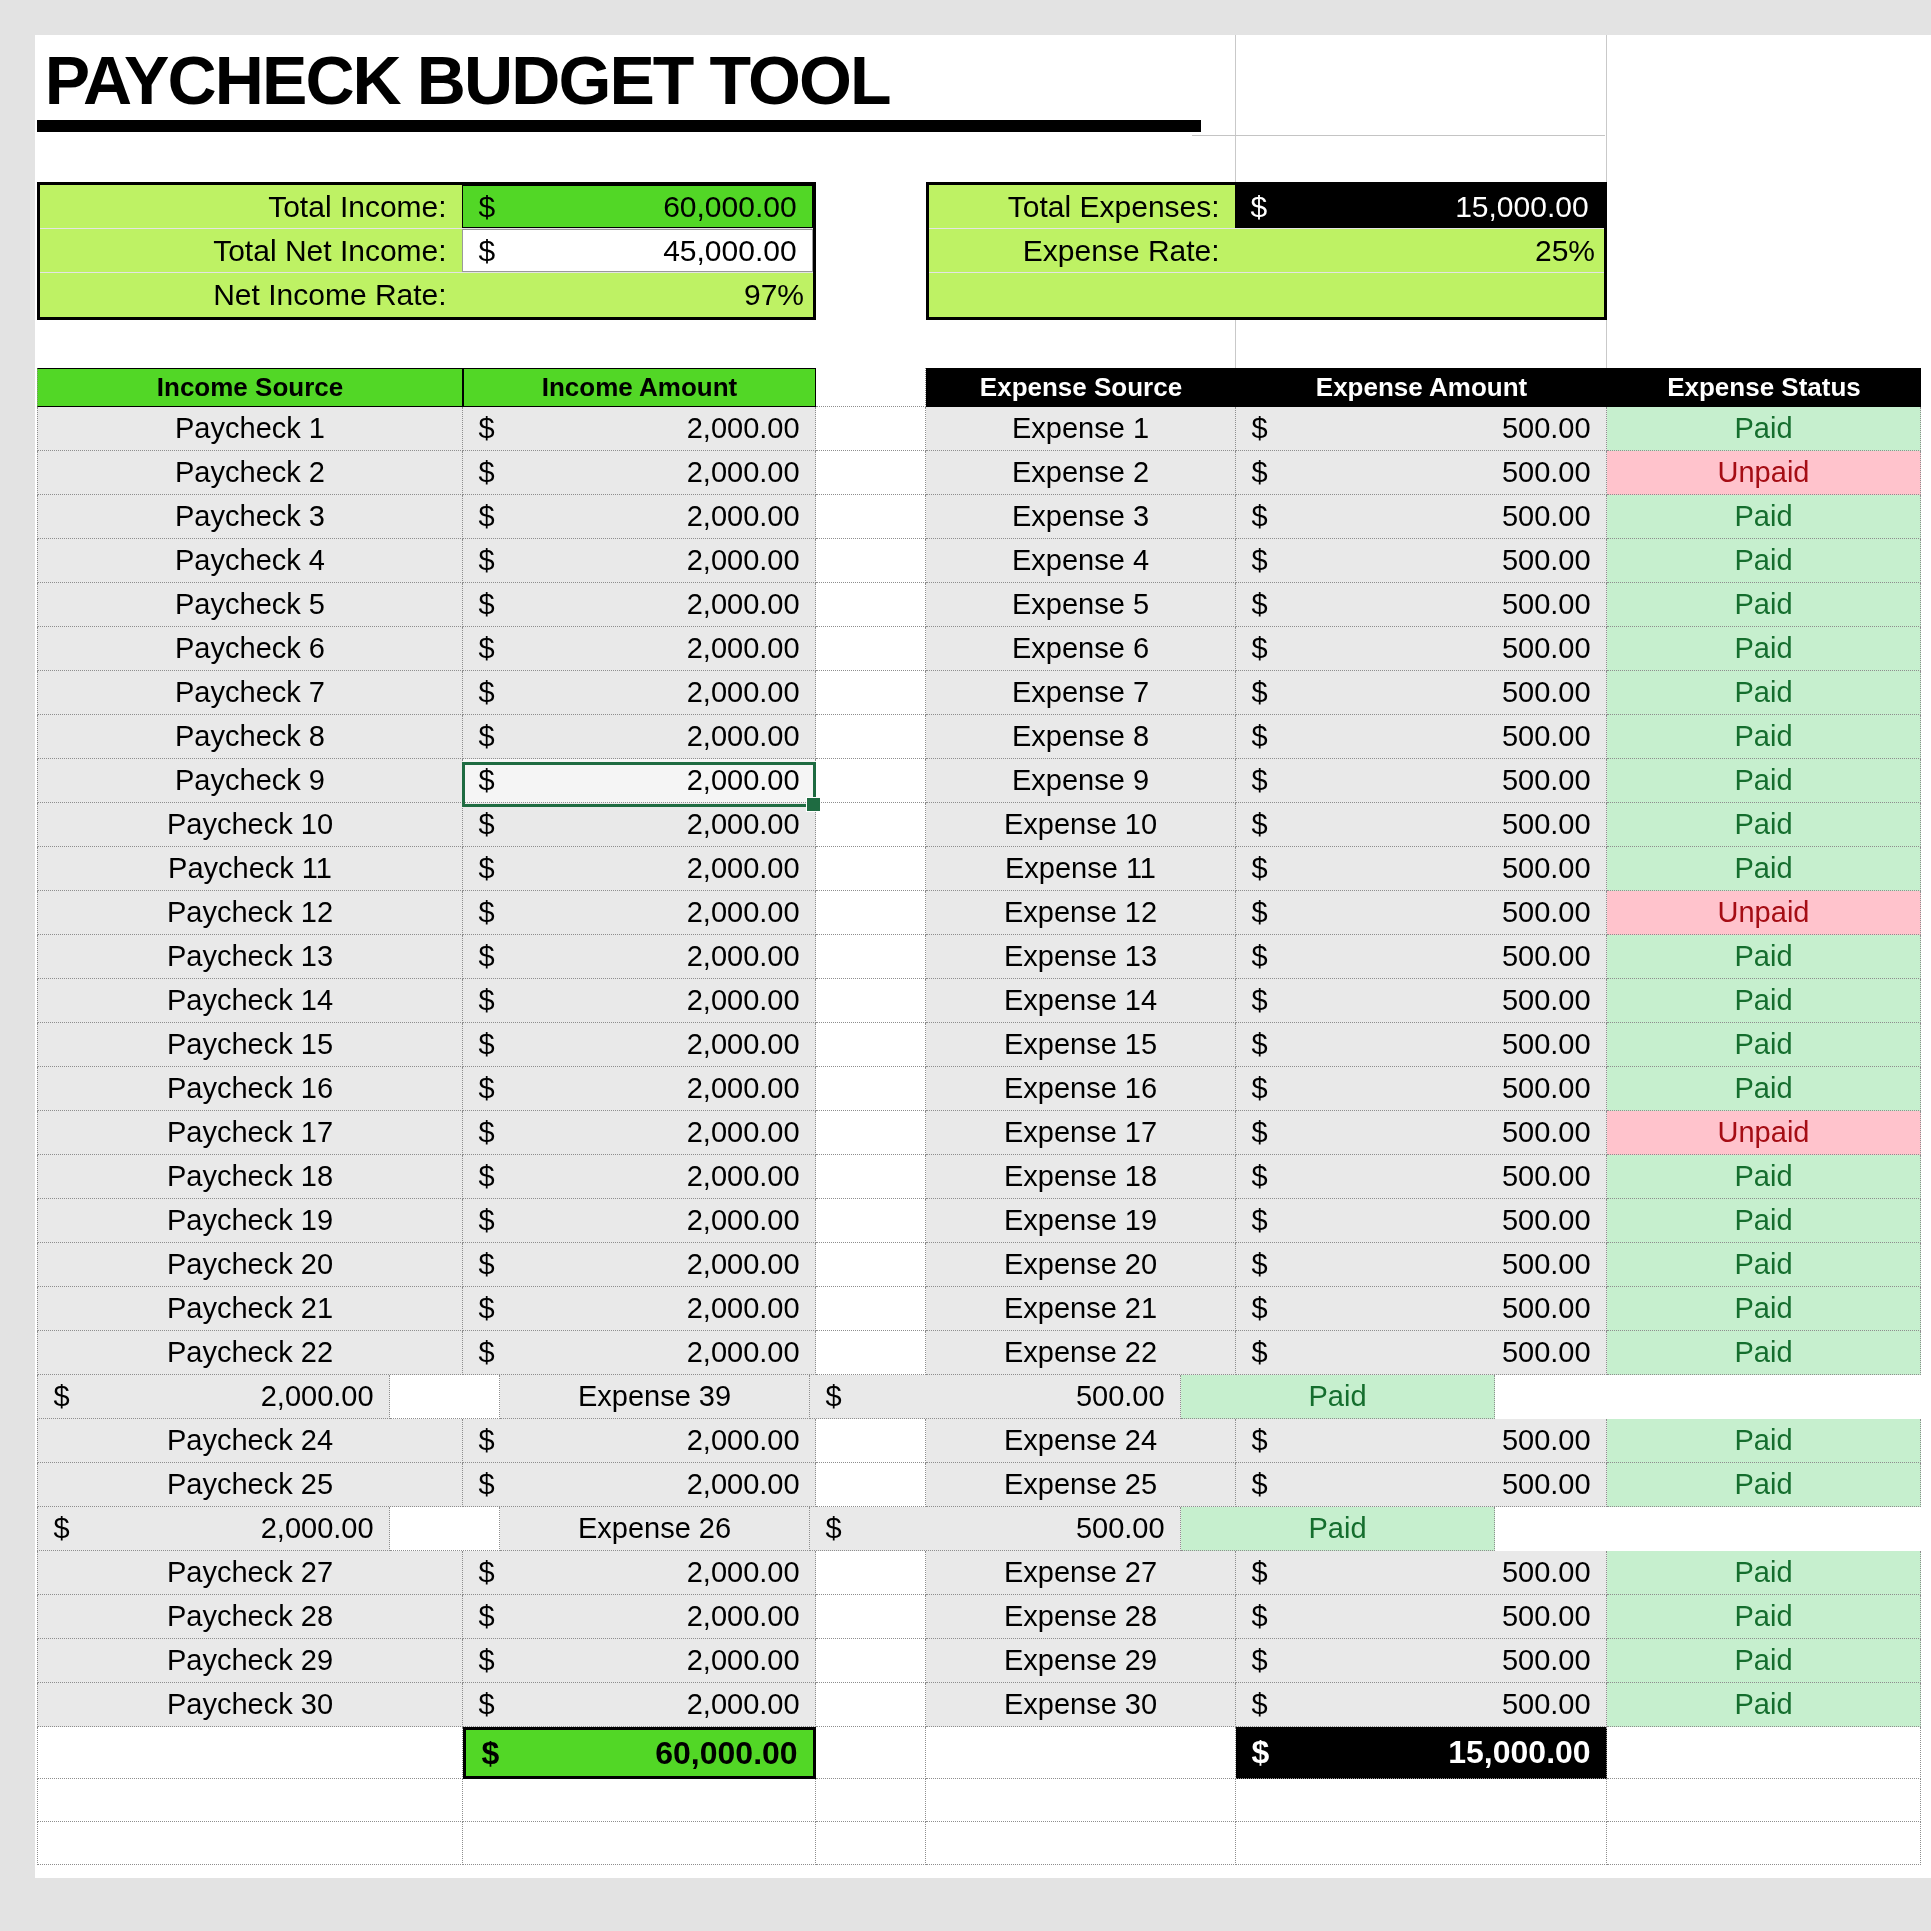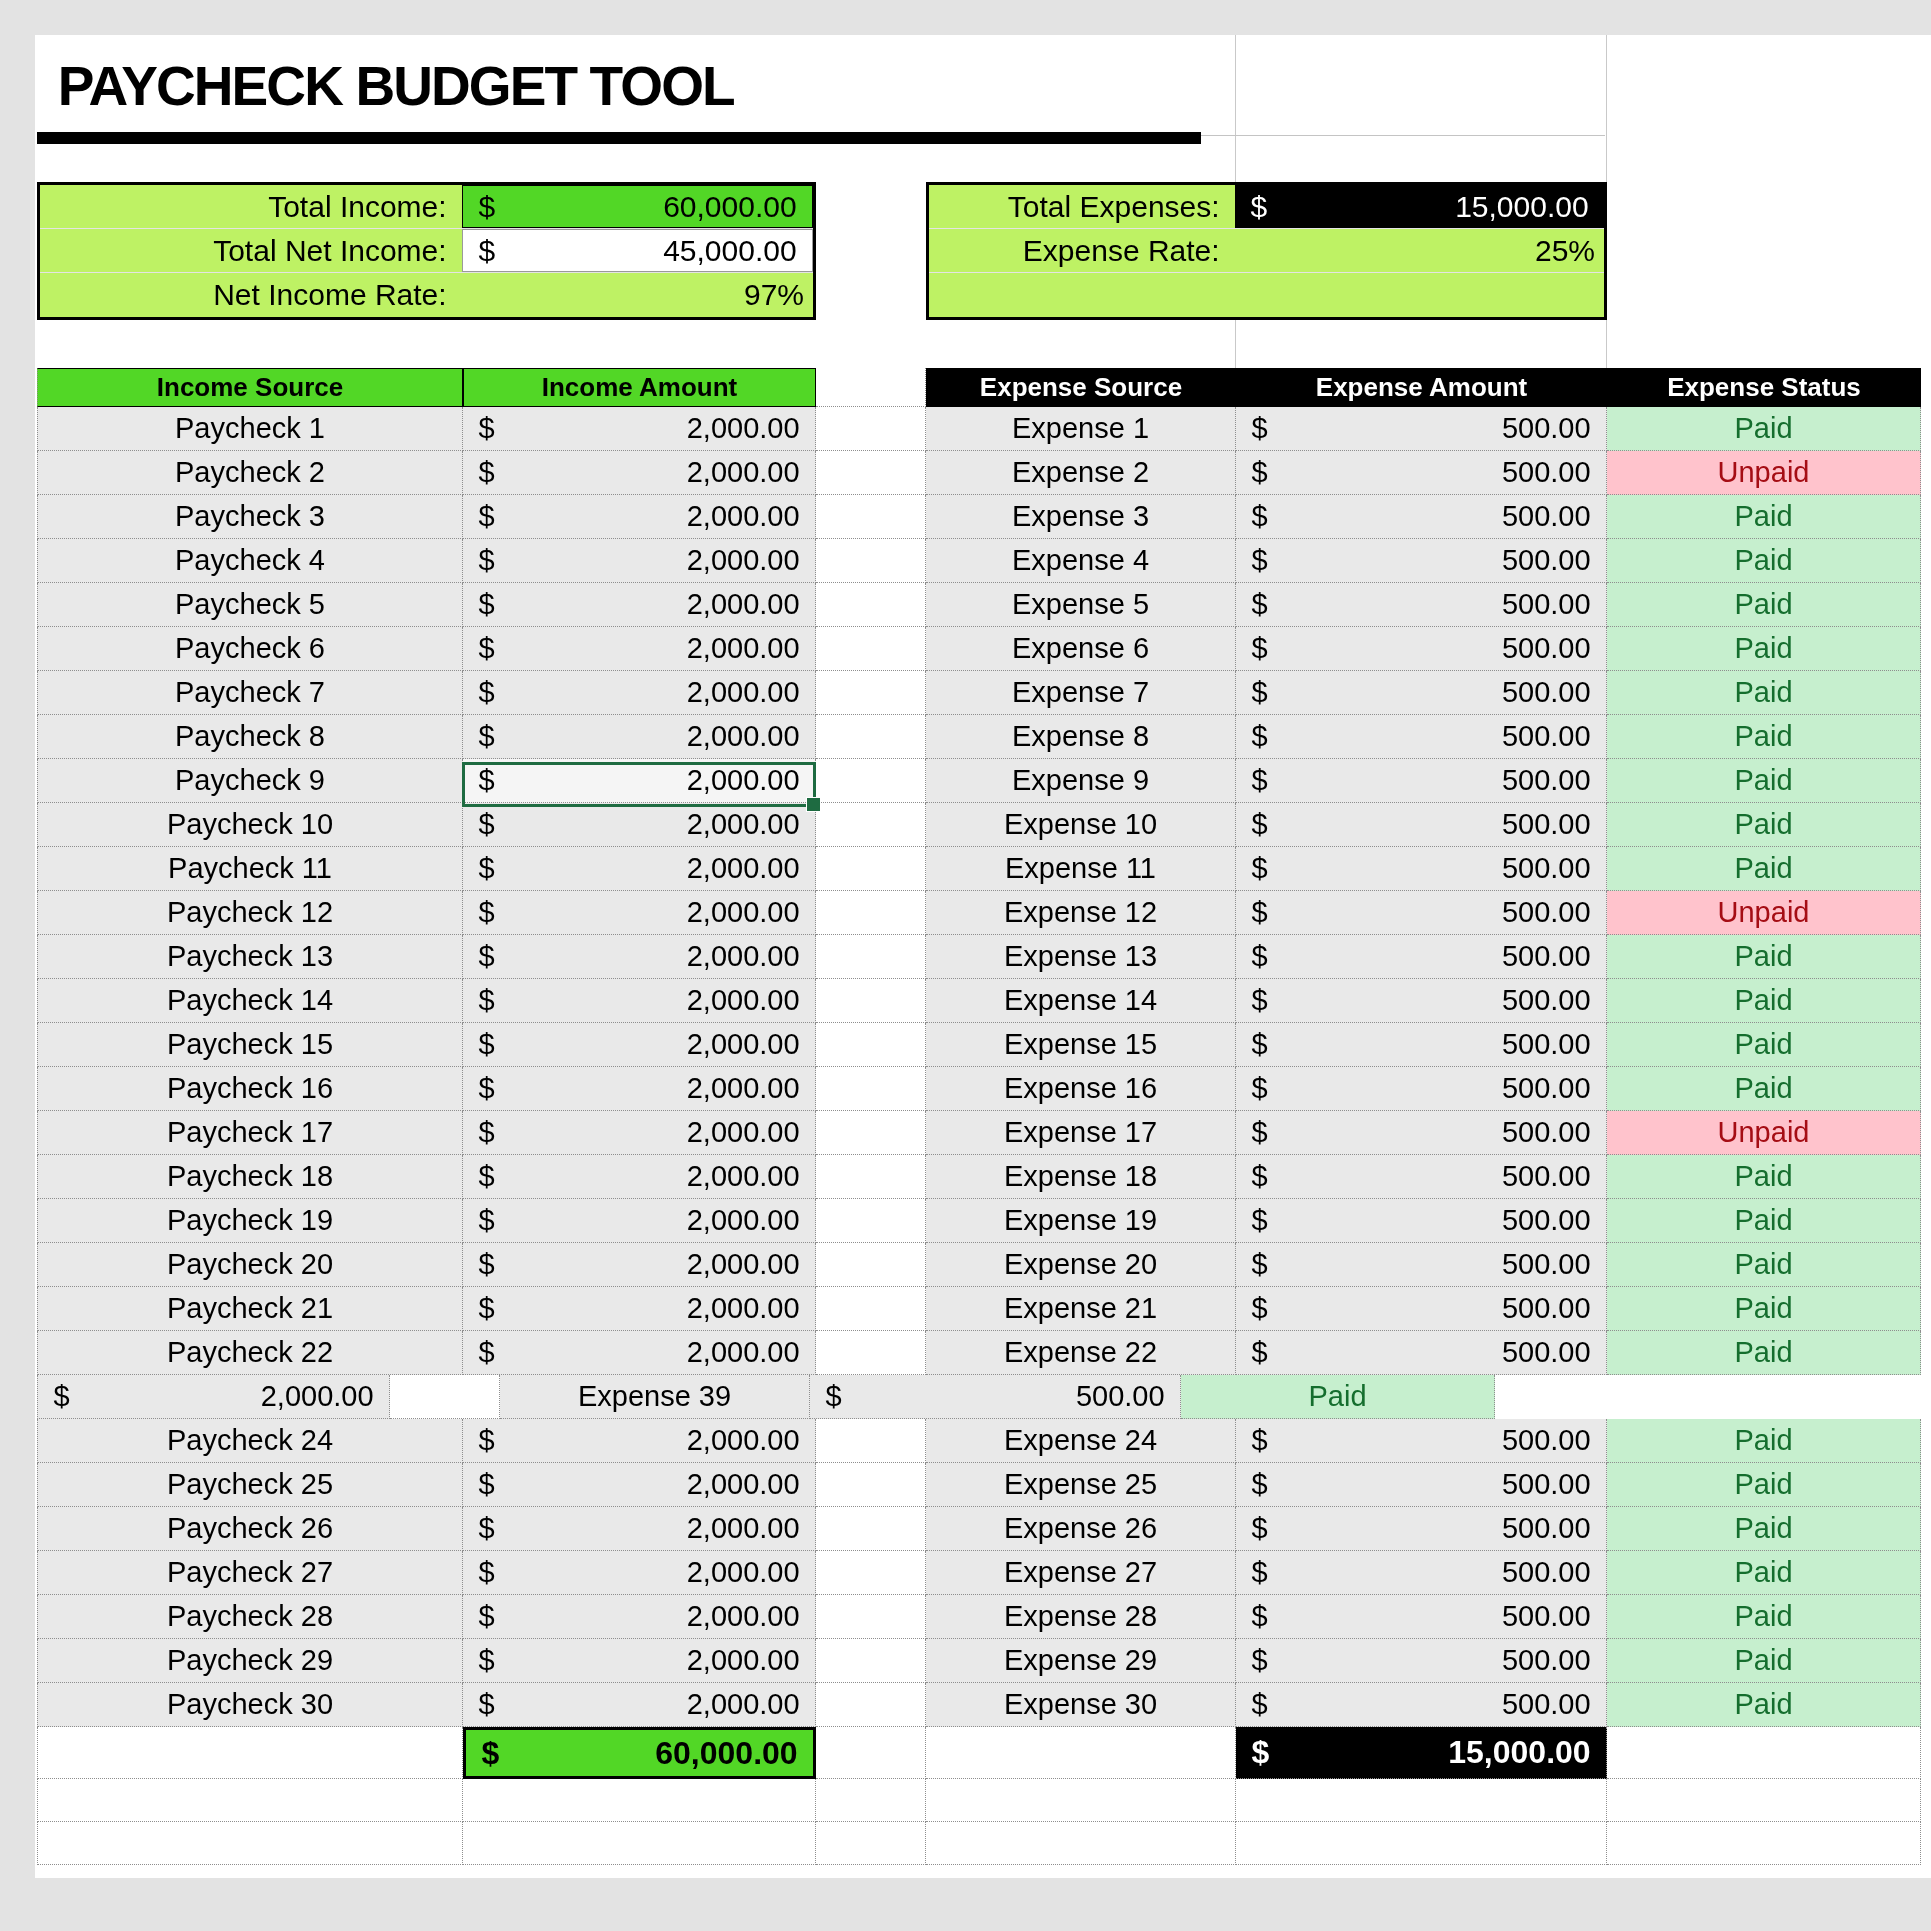--- a/index.html
+++ b/index.html
@@ -14,21 +14,21 @@
 
   .vline{position:absolute;top:35px;height:333px;width:0;border-left:1.9px solid #c9c9c9;z-index:1}
   #vline-1{left:1235px}
   #vline-2{left:1606px}
   #title-ext-line{position:absolute;left:1192px;top:135px;width:413px;height:0;border-top:1.9px solid #c4c4c4;z-index:1}
 
   #title-block{
     position:absolute;left:37px;top:35px;width:1156px;z-index:2;
     border-bottom:12.6px solid #000;padding:9.7px 0 3.9px 7.7px;background:#fff;
   }
-  #title-block h1{margin:13px;font-size:55px;font-weight:800;letter-spacing:-1.9px;line-height:1.05}
+  #title-block h1{margin:0;font-size:68px;font-weight:800;letter-spacing:-1.9px;line-height:1.05}
 
   
   .sumbox{position:absolute;top:182px;background:#bef264;border:3.9px solid #000;box-sizing:border-box;z-index:3}
   #sum-left{left:37px;width:779px;height:138px}
   #sum-right{left:926px;width:681px;height:138px}
   .srow{display:flex;align-items:stretch;height:43px;border-bottom:1px solid #e4e4e4}
   .srow:last-child{border-bottom:none}
   .slabel{display:flex;align-items:center;justify-content:flex-end;padding-right:15.4px;font-size:30px;box-sizing:border-box}
   #sum-left .slabel{flex:0 0 422px}
   #sum-right .slabel{flex:0 0 306px}
@@ -478,21 +478,20 @@
       </div>
       <div class="c cC gap"></div>
       <div class="c cD cell-gray">Expense 25</div>
       <div class="c cE cell-gray c-money">
         <div style="display: inline;">$</div>
         <div style="display: inline;">500.00</div>
       </div>
       <div class="c cF st-paid">Paid</div>
     </div>
     <div class="row r-data">
-      <div class="c cA cell-gray">Paycheck 26</div>
       <div class="c cB cell-gray c-money">
         <div style="display: inline;">$</div>
         <div style="display: inline;">2,000.00</div>
       </div>
       <div class="c cC gap"></div>
       <div class="c cD cell-gray">Expense 26</div>
       <div class="c cE cell-gray c-money">
         <div style="display: inline;">$</div>
         <div style="display: inline;">500.00</div>
       </div>

